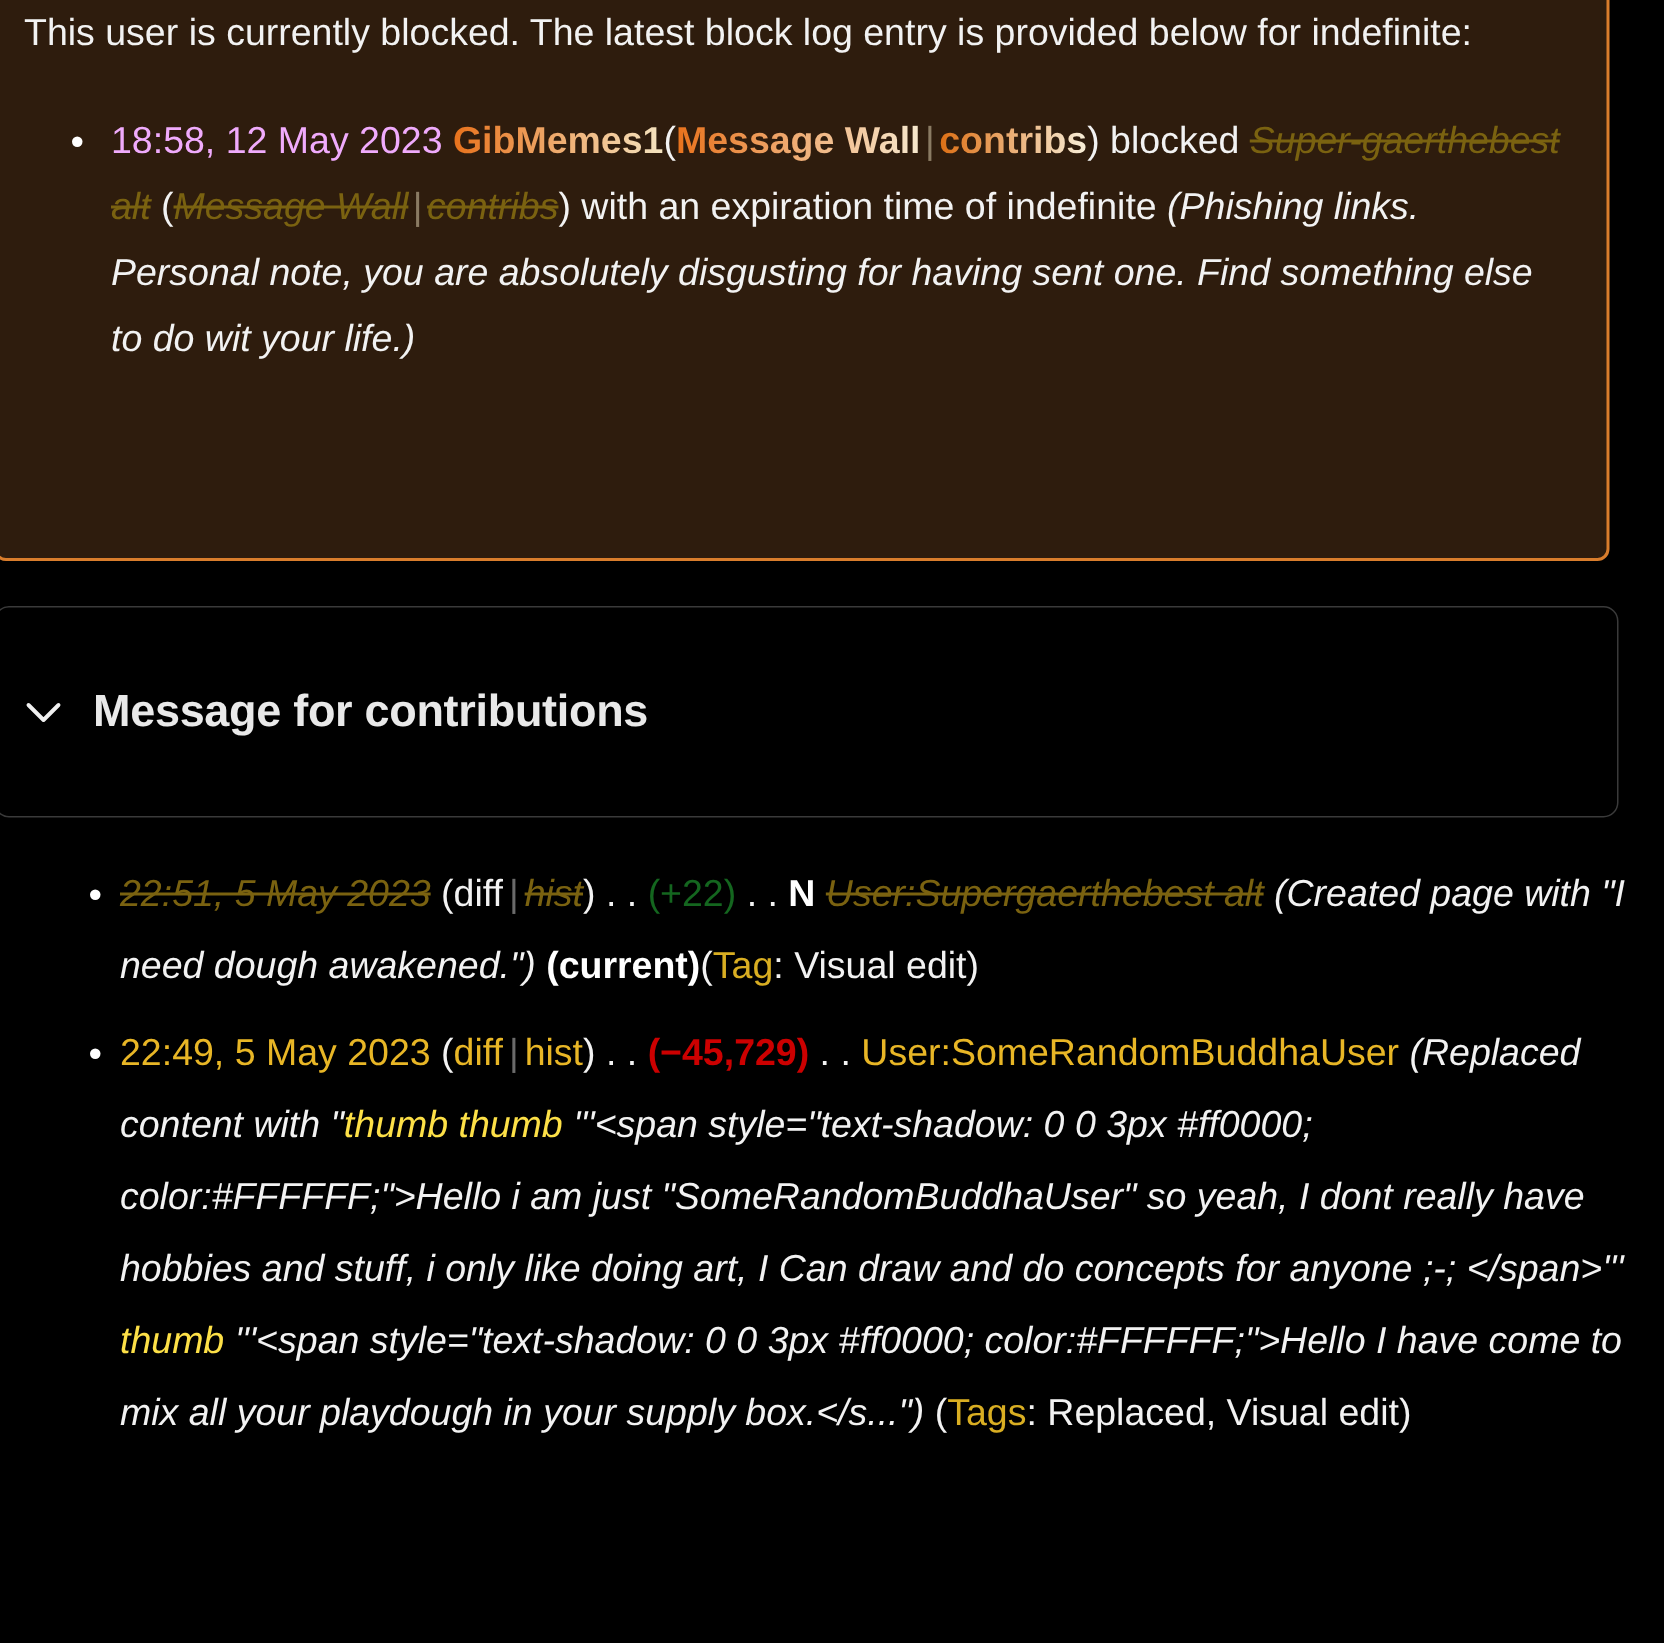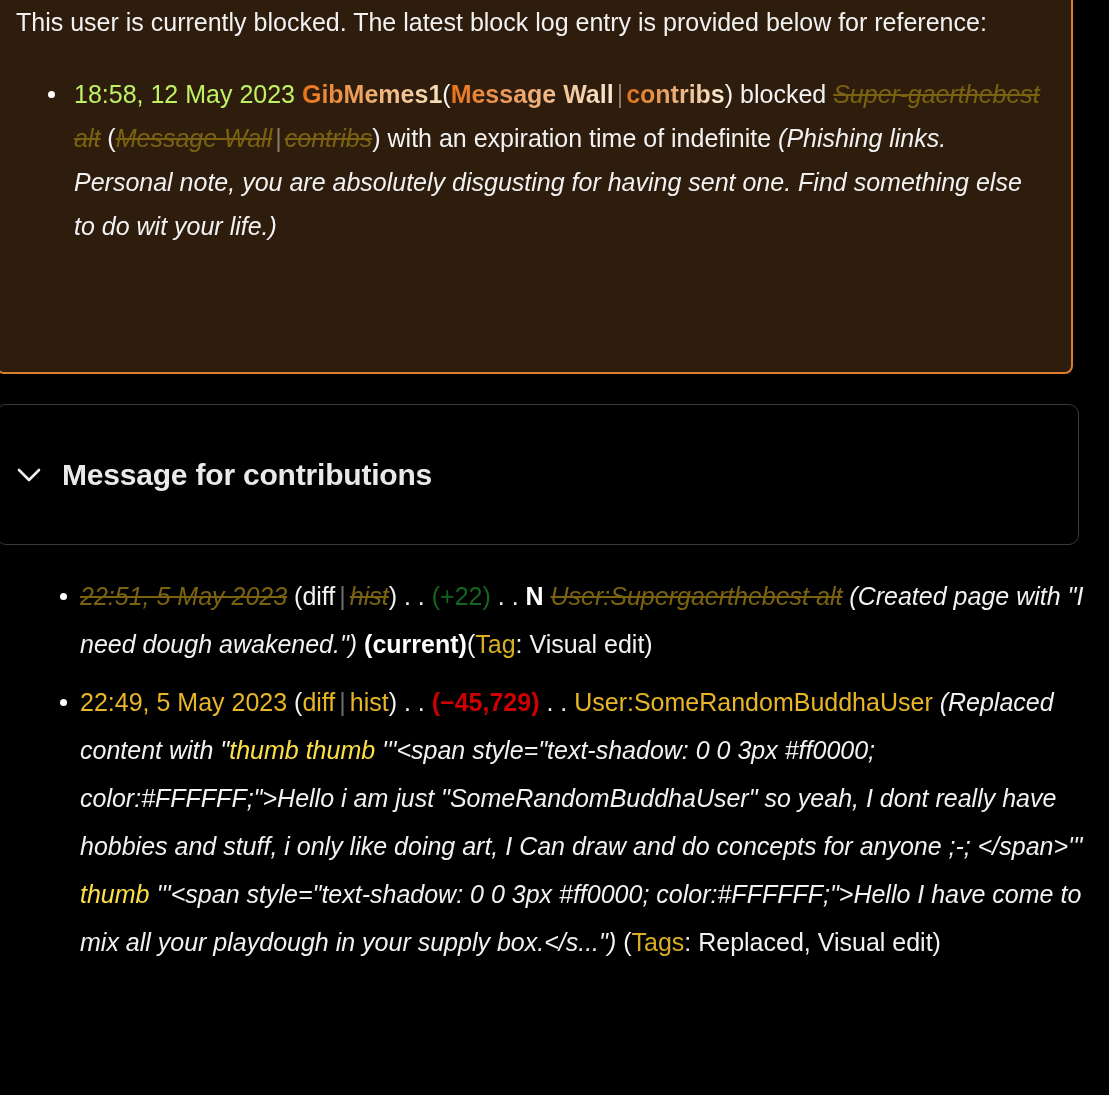--- a/index.html
+++ b/index.html
@@ -50,21 +50,21 @@
     content: "";
     position: absolute;
     left: -26px;
     top: 19px;
     width: 7px;
     height: 7px;
     border-radius: 50%;
     background: #ffffff;
   }
 
-  .ts-gold { color: #bef264; }
+  .ts-gold { color: #f0abfc; }
   .blocker {
     font-weight: bold;
     background: linear-gradient(90deg, #e8721c 0%, #f5e4c0 100%);
     -webkit-background-clip: text;
     background-clip: text;
     color: transparent;
     text-align: center;
   }
   .lnk-mw {
     font-weight: bold;
@@ -165,21 +165,21 @@
   .comment { font-style: italic; color: #f2f2f2; }
   .comment-link { font-style: italic; color: #fde047; }
   .current-flag { font-weight: bold; color: #ffffff; }
   .tag-label { color: #d9ae22; }
   .hist-pipe { color: #6b6b6b; padding: 0 4px; }
 </style>
 </head>
 <body>
 
 <div id="block-notice">
-  <p class="intro">This user is currently blocked. The latest block log entry is provided below for reference:</p>
+  <p class="intro">This user is currently blocked. The latest block log entry is provided below for indefinite:</p>
   <ul>
     <li><span class="ts-gold">18:58, 12 May 2023</span><span class="plain">&nbsp;</span><span class="blocker">GibMemes1</span><span class="plain">(</span><span class="lnk-mw">Message Wall</span><span class="pipe-sep">|</span><span class="lnk-contribs">contribs</span><span class="plain">)</span><span class="plain">&nbsp;</span><span class="plain">blocked</span><span class="plain">&nbsp;</span><span class="struck-olive">Super-gaerthebest alt</span><span class="plain">&nbsp;</span><span class="plain">(</span><span class="struck-olive">Message Wall</span><span class="pipe-sep">|</span><span class="struck-olive">contribs</span><span class="plain">)</span><span class="plain">&nbsp;</span><span class="plain">with an expiration time of indefinite</span><span class="plain">&nbsp;</span><span class="reason">(Phishing links. Personal note, you are absolutely disgusting for having sent one. Find something else to do wit your life.)</span></li>
   </ul>
 </div>
 
 <div id="search-panel">
   <div class="panel-head">
     <svg class="chevron" viewBox="0 0 32 32" aria-hidden="true">
       <path d="M6 11 L16 21 L26 11" fill="none" stroke="#f0f0f0" stroke-width="2.6" stroke-linecap="round" stroke-linejoin="round"></path>
     </svg>

